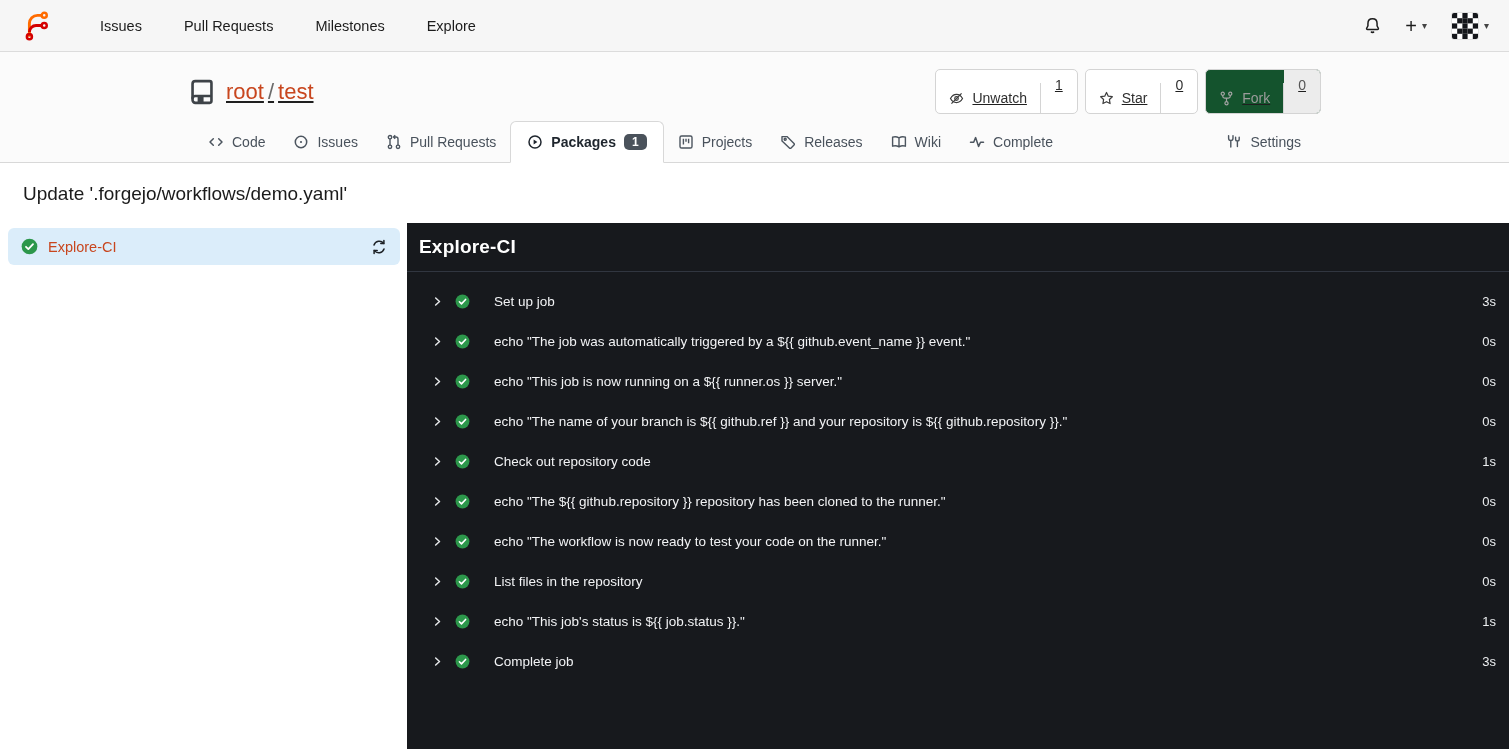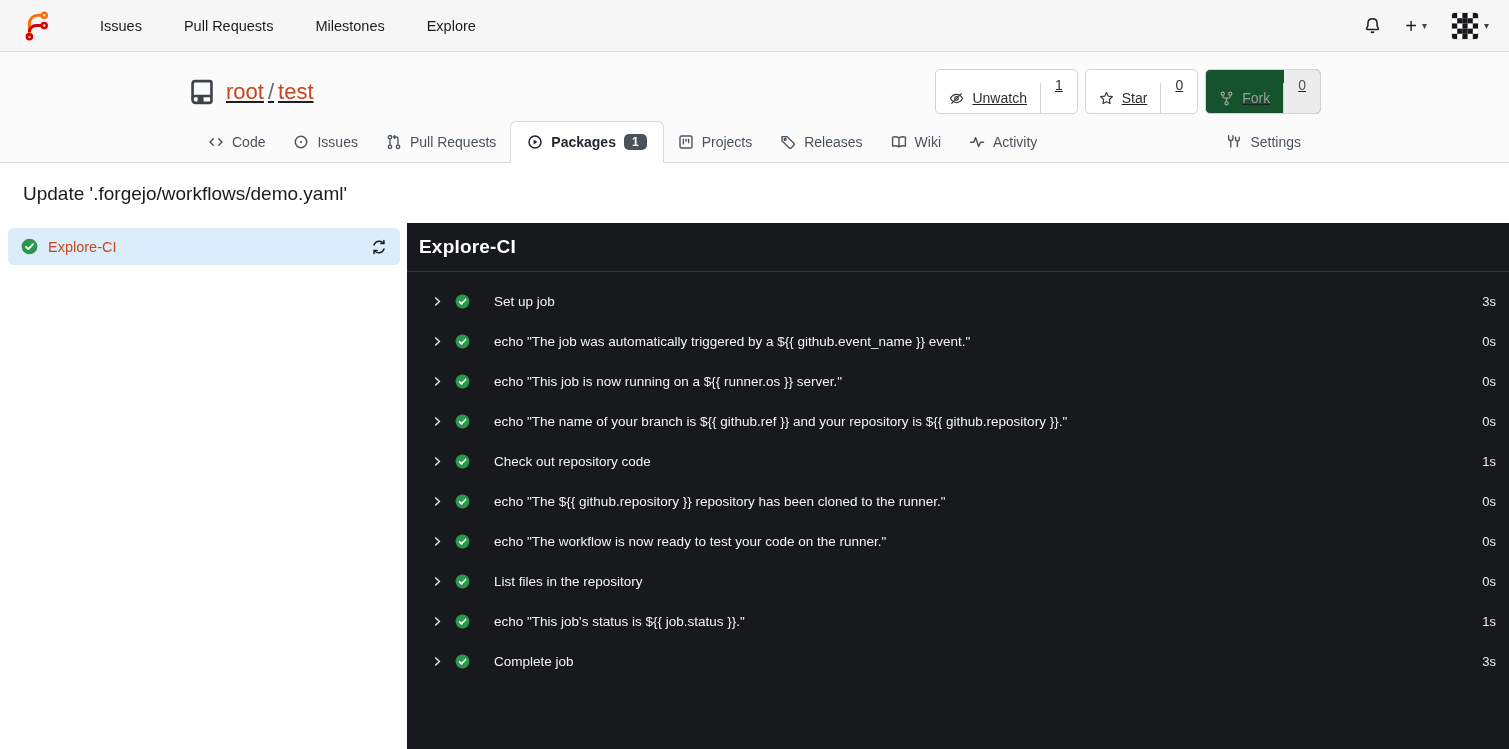--- a/index.html
+++ b/index.html
@@ -256,21 +256,21 @@
             </svg>
         </span>
         <span>Wiki</span>
       </span>
       <span class="tab">
         <span class="tab-icon">
           <svg width="16" height="16" viewBox="0 0 16 16" fill="none" stroke="currentColor" stroke-width="1.5" stroke-linecap="round" stroke-linejoin="round">
               <path d="M1.5 8.2h3.2l1.9-4.6 3 8.8 1.9-4.2h3"></path>
             </svg>
         </span>
-        <span>Activity</span>
+        <span>Complete</span>
       </span>
       <span class="tab tab-settings">
         <span class="tab-icon">
           <svg width="16" height="16" viewBox="0 0 16 16" fill="none" stroke="currentColor" stroke-width="1.4" stroke-linecap="round">
               <path d="M2.6 1.6v2.6a2.2 2.2 0 0 0 4.4 0V1.6M4.8 6.4V13M9.6 3.2v2a1.8 1.8 0 0 0 3.6 0v-2M11.4 6.9v5.6"></path>
             </svg>
         </span>
         <span>Settings</span>
       </span>
     </div>

